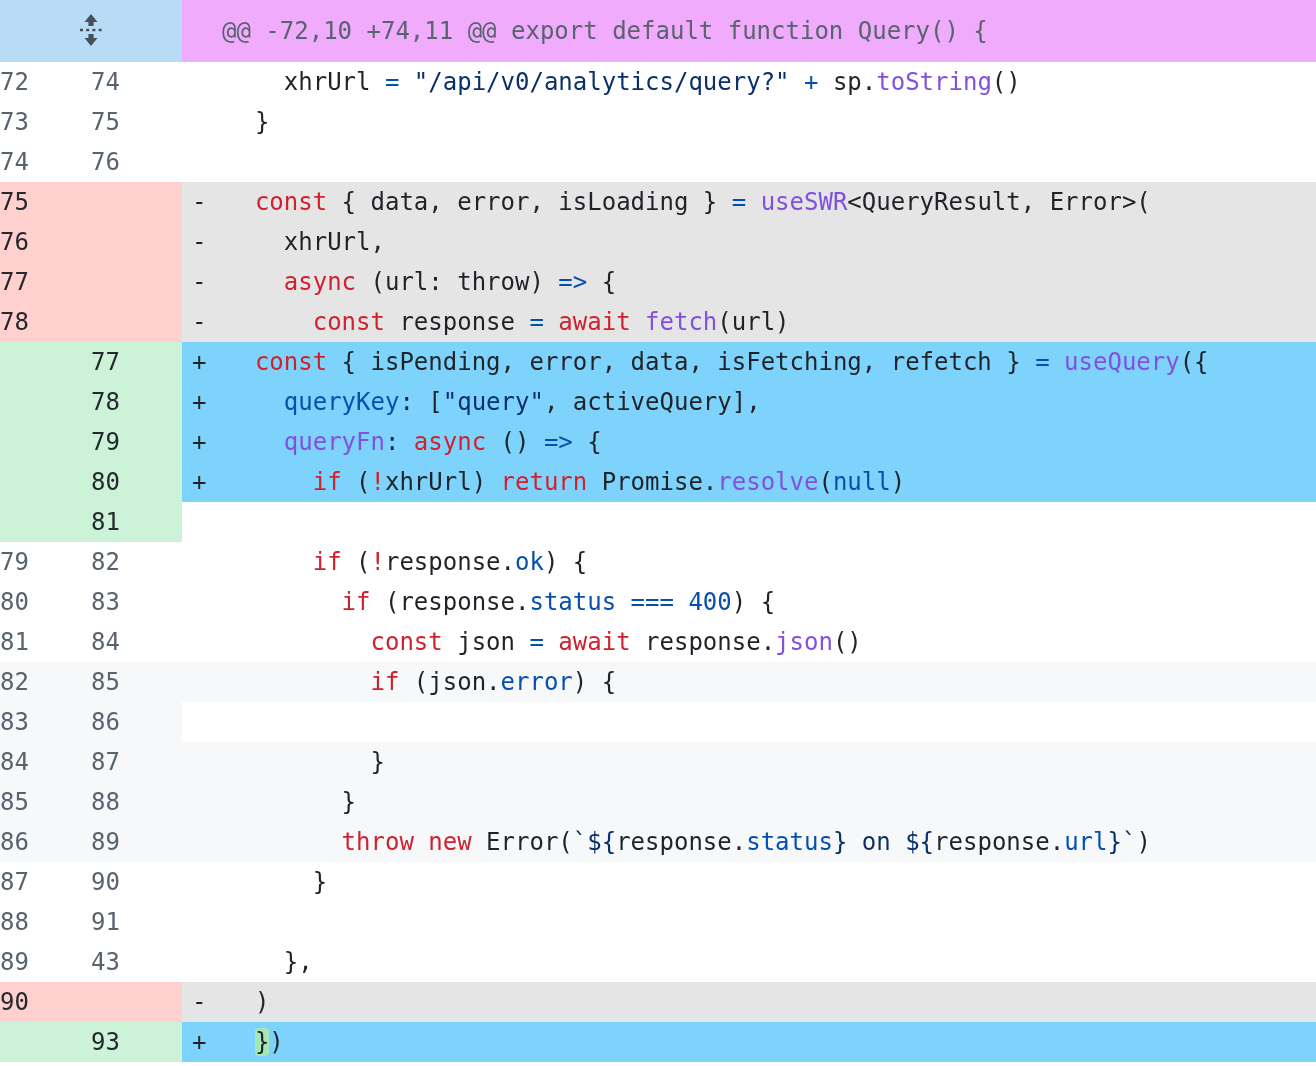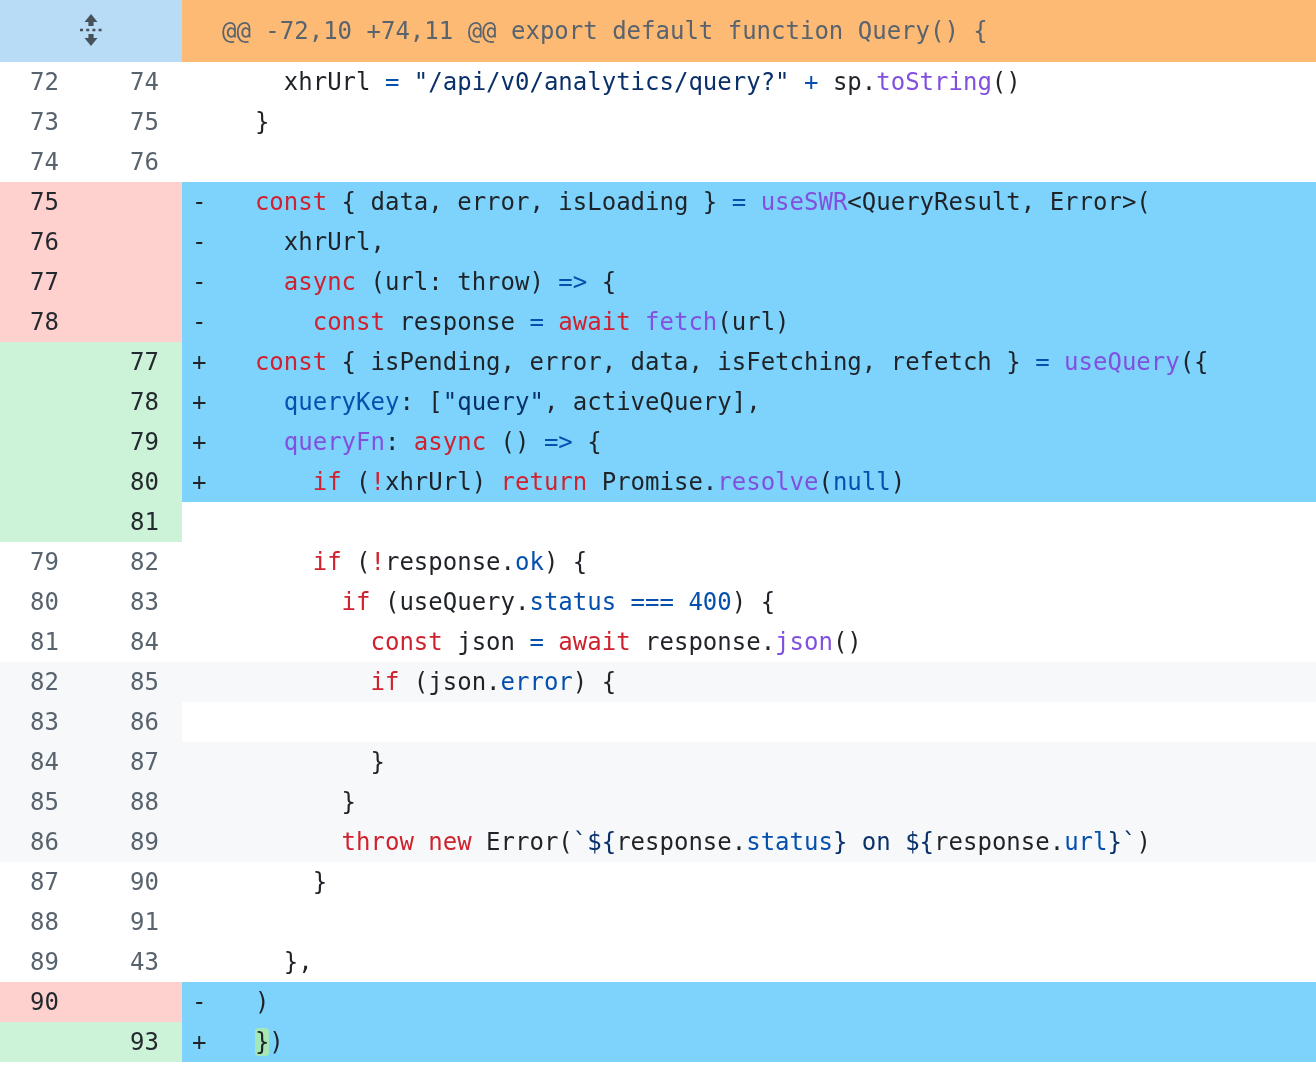--- a/index.html
+++ b/index.html
@@ -2,34 +2,34 @@
 <html><head>
 <meta charset="utf-8">
 <style>
   html,body{margin:0;padding:0;background:#ffffff;}
   .diff{width:1316px;font-family:"DejaVu Sans Mono","Liberation Mono",monospace;}
 
   
   .hunk-row{display:flex;height:62px;}
   .expand-btn{width:182px;height:62px;background:#b9dcf6;border:none;padding:0;margin:0;
     display:flex;align-items:center;justify-content:center;cursor:pointer;}
-  .hunk-text{flex:1;background:#fdba74;color:#59636e;font-size:24px;line-height:62px;
+  .hunk-text{flex:1;background:#f0abfc;color:#59636e;font-size:24px;line-height:62px;
     padding-left:40px;white-space:pre;overflow:hidden;}
 
   
   .row{display:flex;height:40px;font-size:24px;line-height:40px;}
-  .num{width:91px;box-sizing:border-box;text-align:right;color:#59636e;flex:none;
+  .num{width:91px;box-sizing:border-box;text-align:left;color:#59636e;flex:none;
     -webkit-user-select:none;user-select:none;cursor:pointer;}
   .num.old{padding-right:32px;}
   .num.new{padding-right:23px;}
   .code{flex:1;white-space:pre;overflow:hidden;box-sizing:border-box;padding-left:10px;color:#1f2328;}
   .marker{display:inline-block;width:34px;color:#1f2328;}
 
   .row.del .num{background:#ffd1ce;color:#24292f;}
-  .row.del .code{background:#7dd3fc;}
+  .row.del .code{background:#e5e5e5;}
   .row.add .num{background:#ccf2d8;color:#24292f;}
   .row.add .code{background:#7dd3fc;}
 
   .row.shaded .num, .row.shaded .code{background:#f6f8fa;}
   .row.shaded-top{box-shadow:inset 0 1px 0 #dadfe5;}
   .row.shaded-bottom{box-shadow:inset 0 -1px 0 #dadfe5;}
 
   
   .seg-d{color:#1f2328;}
   .seg-k{color:#cf222e;}
@@ -128,21 +128,21 @@
 
   <div class="row ctx">
     <span class="num old">79</span>
     <span class="num new">82</span>
     <span class="code"><span class="marker"></span><span class="src"><span class="seg-d">      </span><span class="seg-k">if</span><span class="seg-d"> (</span><span class="seg-k">!</span><span class="seg-d">response.</span><span class="seg-b">ok</span><span class="seg-d">) {</span></span></span>
   </div>
 
   <div class="row ctx">
     <span class="num old">80</span>
     <span class="num new">83</span>
-    <span class="code"><span class="marker"></span><span class="src"><span class="seg-d">        </span><span class="seg-k">if</span><span class="seg-d"> (useQuery.</span><span class="seg-b">status</span><span class="seg-d"> </span><span class="seg-b">===</span><span class="seg-d"> </span><span class="seg-b">400</span><span class="seg-d">) {</span></span></span>
+    <span class="code"><span class="marker"></span><span class="src"><span class="seg-d">        </span><span class="seg-k">if</span><span class="seg-d"> (response.</span><span class="seg-b">status</span><span class="seg-d"> </span><span class="seg-b">===</span><span class="seg-d"> </span><span class="seg-b">400</span><span class="seg-d">) {</span></span></span>
   </div>
 
   <div class="row ctx">
     <span class="num old">81</span>
     <span class="num new">84</span>
     <span class="code"><span class="marker"></span><span class="src"><span class="seg-d">          </span><span class="seg-k">const</span><span class="seg-d"> json </span><span class="seg-b">=</span><span class="seg-d"> </span><span class="seg-k">await</span><span class="seg-d"> response.</span><span class="seg-p">json</span><span class="seg-d">()</span></span></span>
   </div>
 
   <div class="row ctx shaded shaded-top">
     <span class="num old">82</span>

